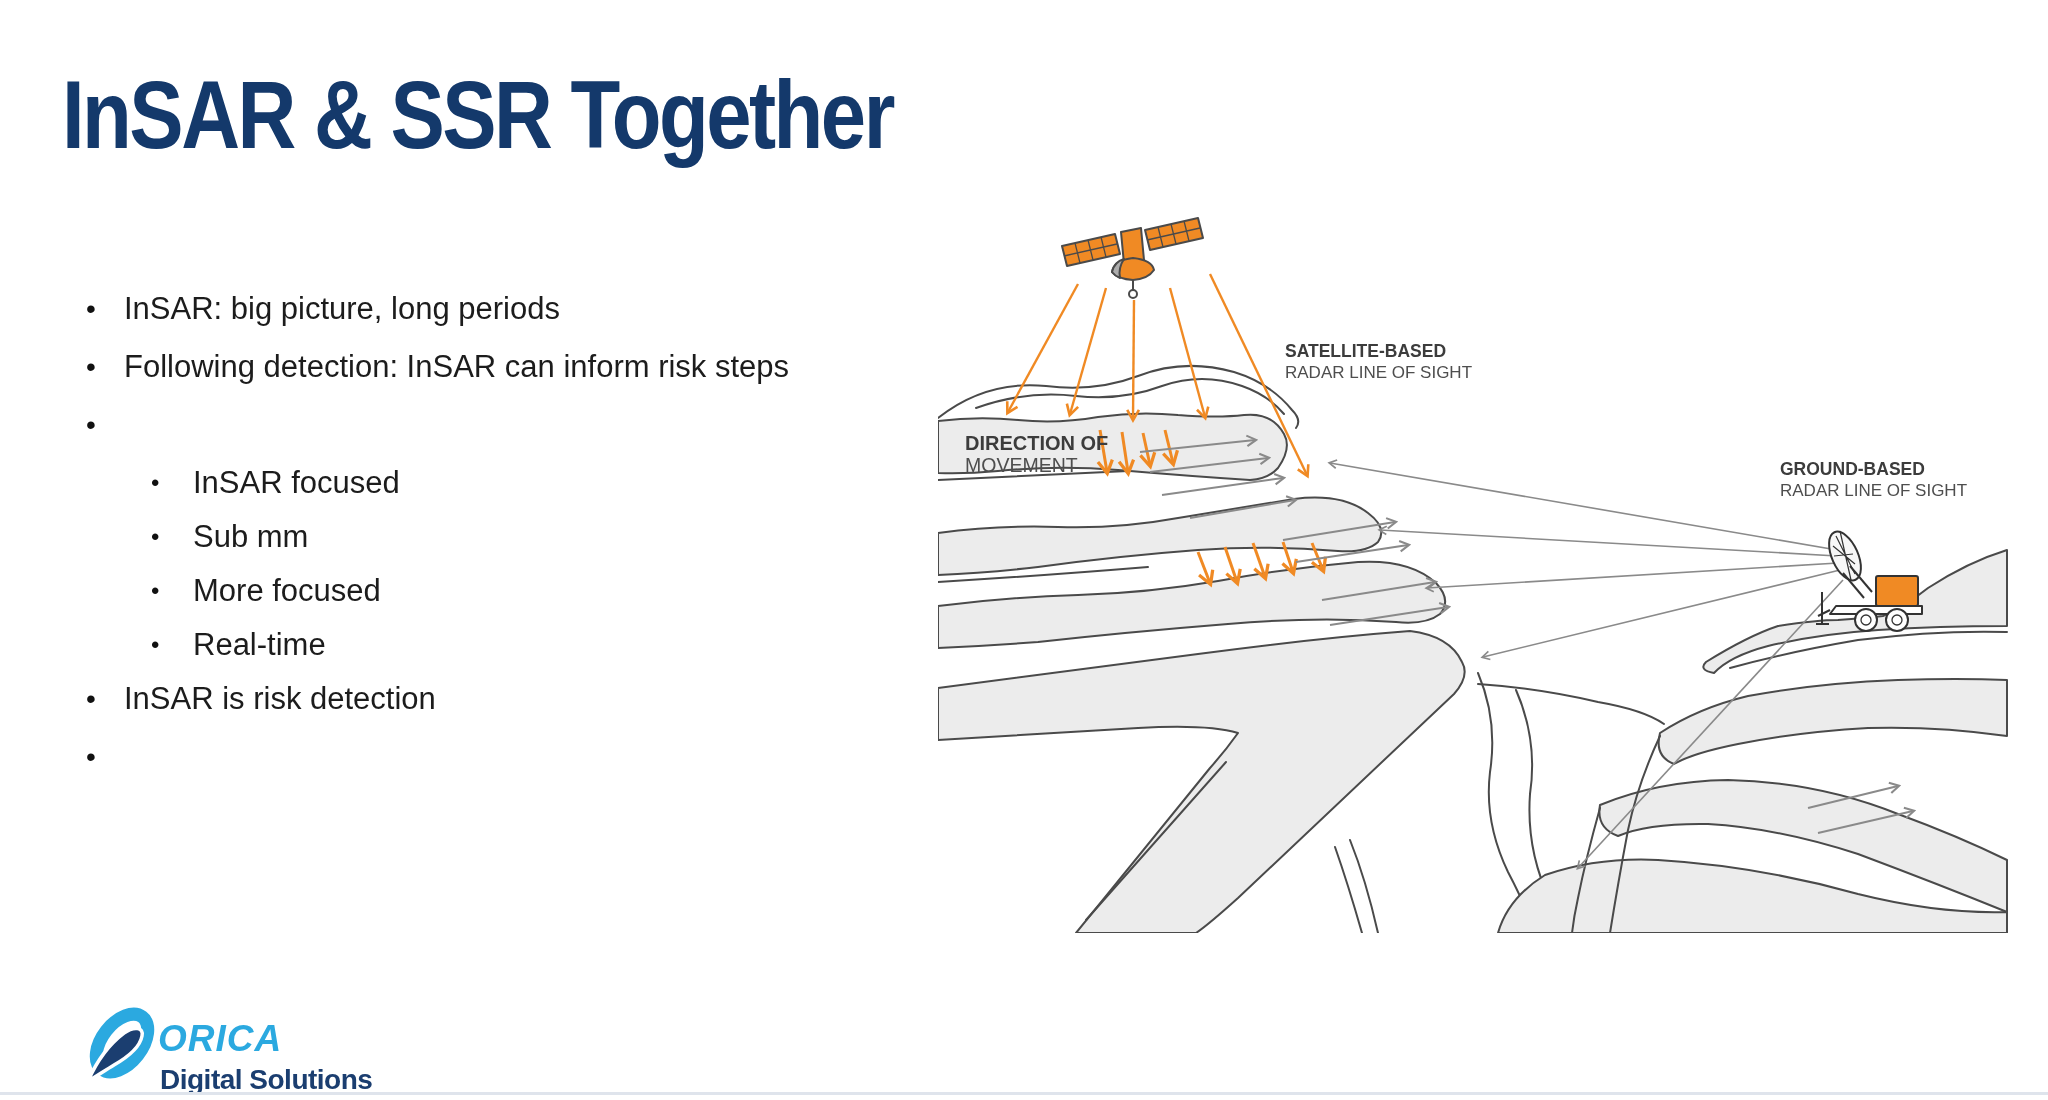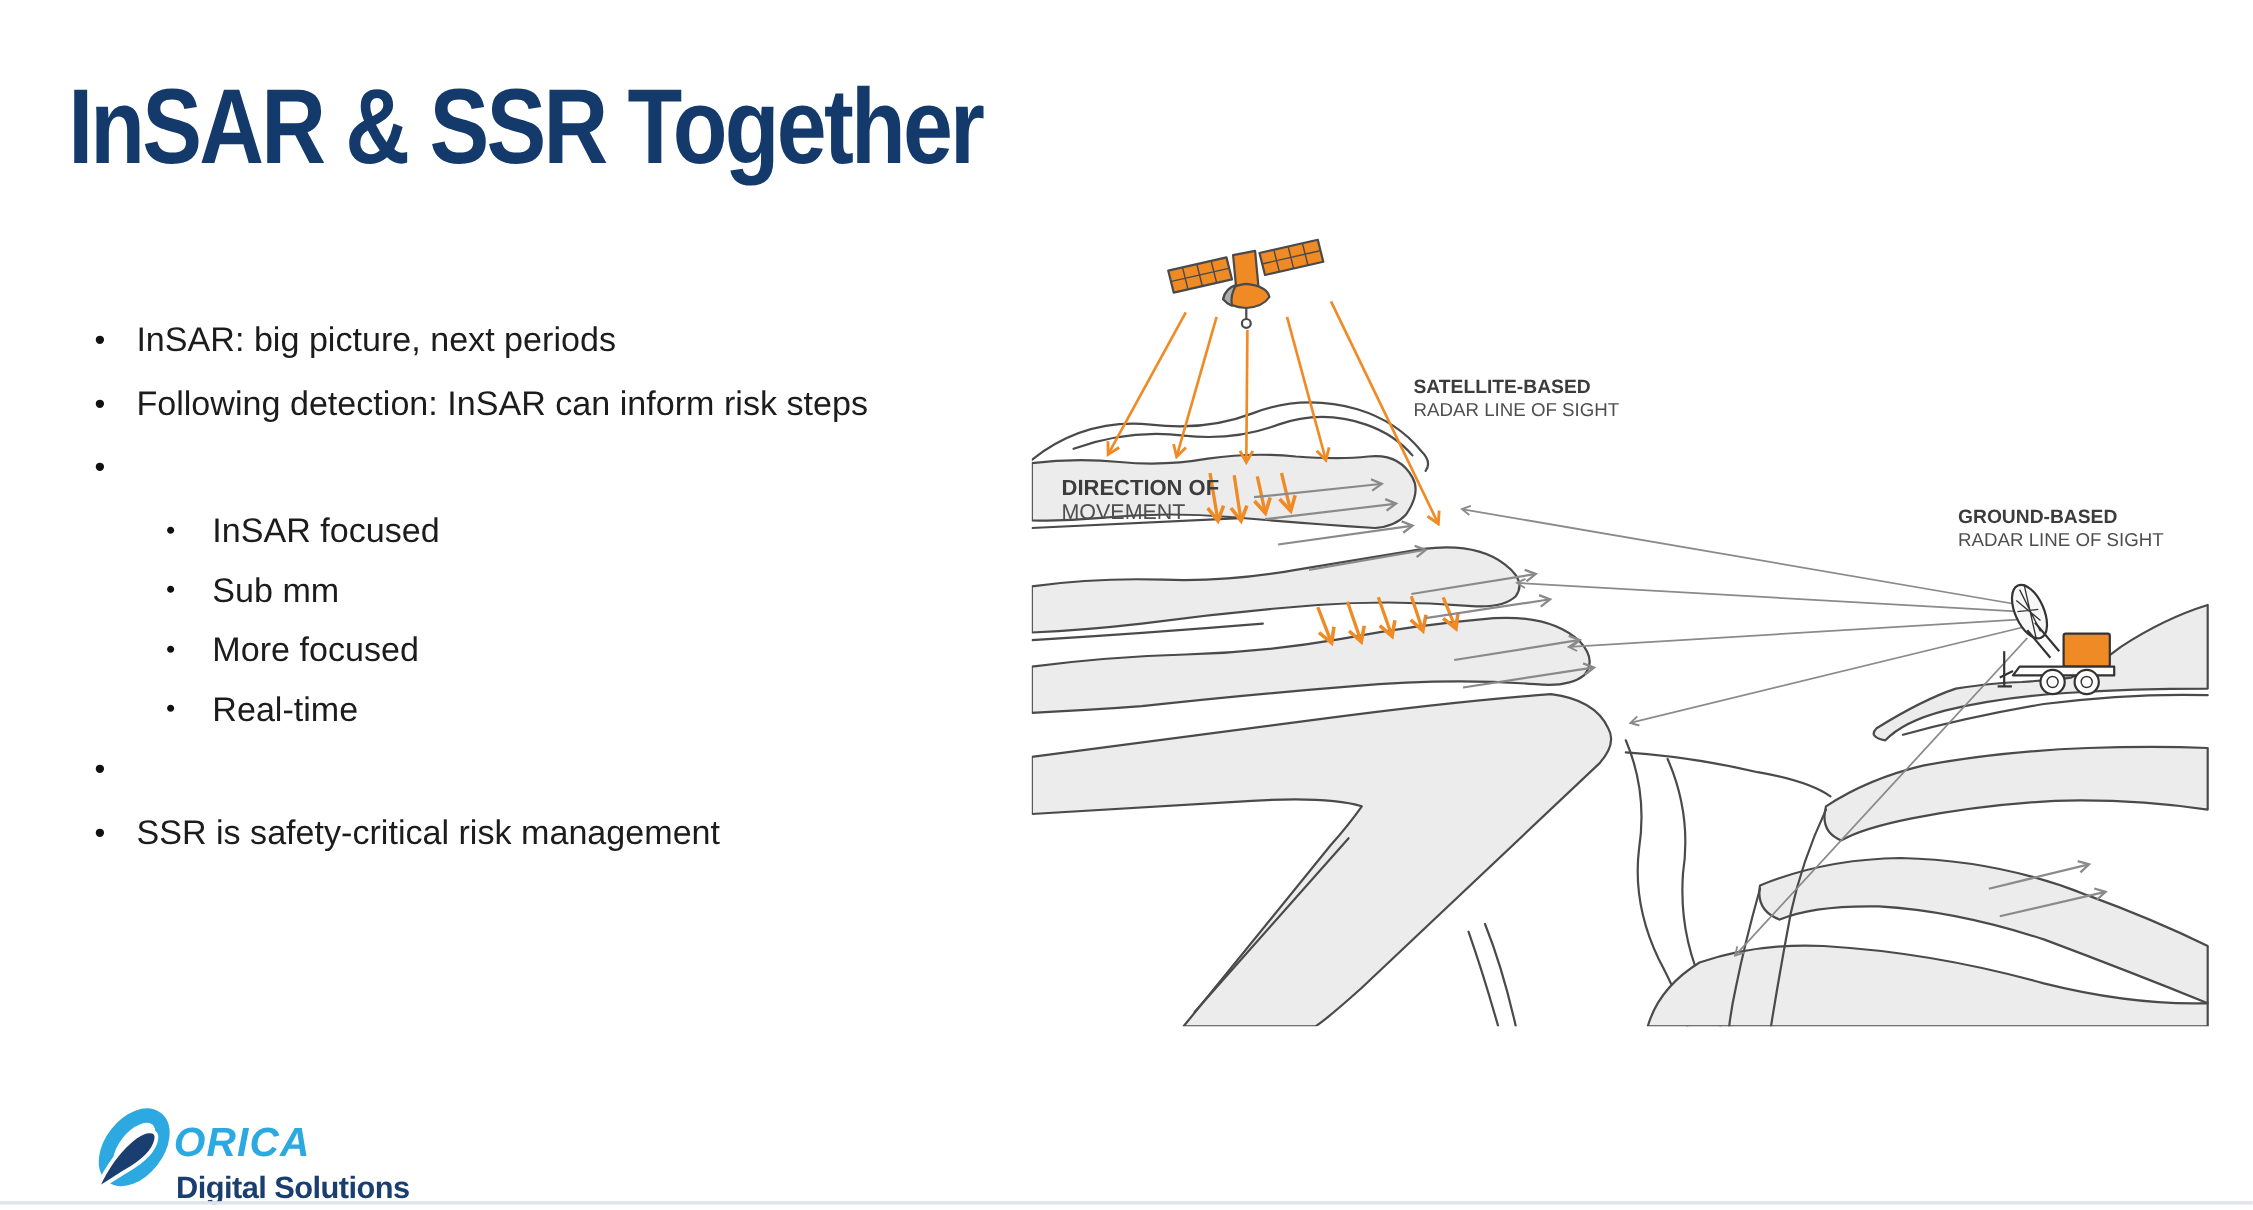--- a/index.html
+++ b/index.html
@@ -39,21 +39,21 @@
   svg text.lbl-r{font-family:"Liberation Sans",sans-serif;font-weight:400;fill:#4E4E4E;}
 </style>
 </head>
 <body>
 
 <h1 class="slide-title">InSAR &amp; SSR Together</h1>
 
 <ul class="bullets">
   <li class="l1">
       <span class="marker">•</span>
-      <span>InSAR: big picture, next periods</span>
+      <span>InSAR: big picture, long periods</span>
     </li>
   <li class="l1">
       <span class="marker">•</span>
       <span>Following detection: InSAR can inform risk steps</span>
     </li>
   <li class="l1">
       <span class="marker">•</span>
     </li>
   <li class="l2">
       <span class="marker">•</span>
@@ -66,24 +66,24 @@
   <li class="l2">
       <span class="marker">•</span>
       <span>More focused</span>
     </li>
   <li class="l2">
       <span class="marker">•</span>
       <span>Real-time</span>
     </li>
   <li class="l1">
       <span class="marker">•</span>
-    </li>
-  <li class="l1">
-      <span class="marker">•</span>
-      <span>SSR is safety-critical risk management</span>
+      <span>InSAR is risk detection</span>
+    </li>
+  <li class="l1">
+      <span class="marker">•</span>
     </li>
 </ul>
 
 <svg class="illustration" viewBox="0 0 1110 765" xmlns="http://www.w3.org/2000/svg">
   <defs>
     <marker id="mO" viewBox="0 0 12 12" refX="9" refY="6" markerWidth="6.5" markerHeight="6.5" orient="auto-start-reverse">
       <path d="M2,1.5 L10,6 L2,10.5" fill="none" stroke="#F08A24" stroke-width="2"></path>
     </marker>
     <marker id="mG" viewBox="0 0 12 12" refX="9" refY="6" markerWidth="7" markerHeight="7" orient="auto-start-reverse">
       <path d="M2,1.5 L10,6 L2,10.5" fill="none" stroke="#8A8A8A" stroke-width="1.8"></path>

